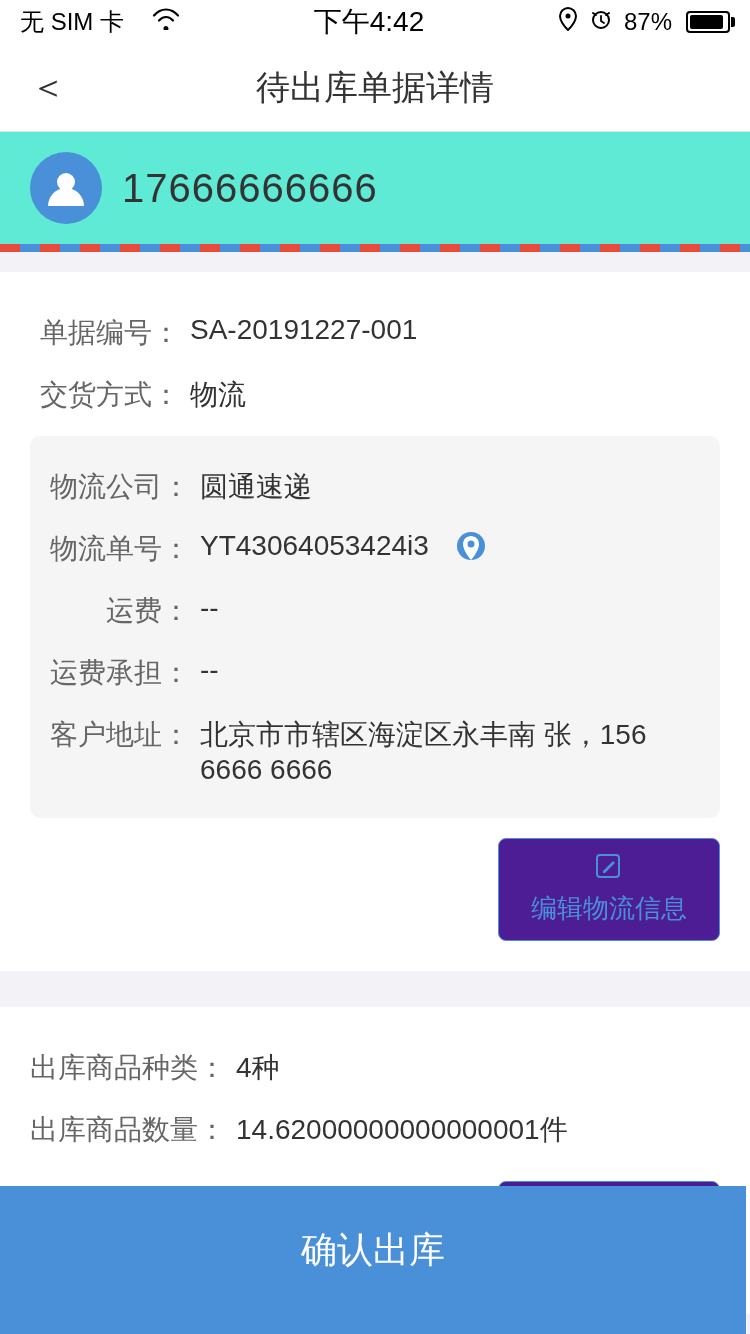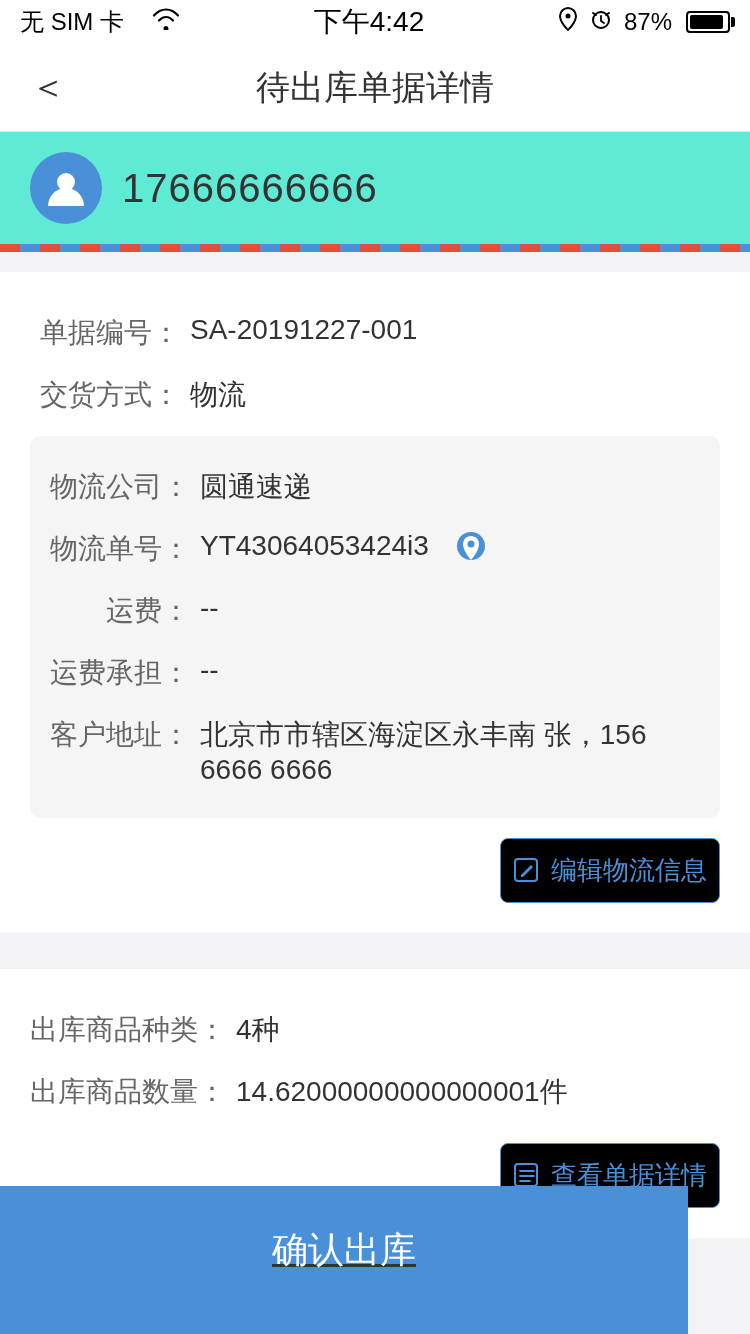--- a/index.html
+++ b/index.html
@@ -182,47 +182,47 @@
     
     .edit-btn {
       display: flex;
       align-items: center;
       justify-content: flex-end;
       margin-top: 20px;
     }
     .btn-outline {
       border: 1.5px solid #4a90d9;
       border-radius: 8px;
-      padding: 14px 12px;
+      padding: 14px 32px;
       color: #4a90d9;
       font-size: 26px;
       display: flex;
       align-items: center;
       gap: 10px;
-      background: #000000;
+      background: #4c1d95;
       cursor: pointer;
+      flex-direction: column;
     }
 
     
     .view-btn {
       display: flex;
       align-items: center;
       justify-content: flex-end;
       margin-top: 20px;
     }
 
     
     .confirm-btn-wrap {
       position: fixed;
       bottom: 0;
       left: 0;
-      width: 688px;
+      width: 746px;
       padding: 20px 30px 40px;
       background: #4a90d9;
-      text-decoration: underline;
     }
     .confirm-btn {
       width: 100%;
       height: 88px;
       background: #4a90d9;
       border: none;
       border-radius: 10px;
       color: #fff;
       font-size: 36px;
       font-weight: 500;

